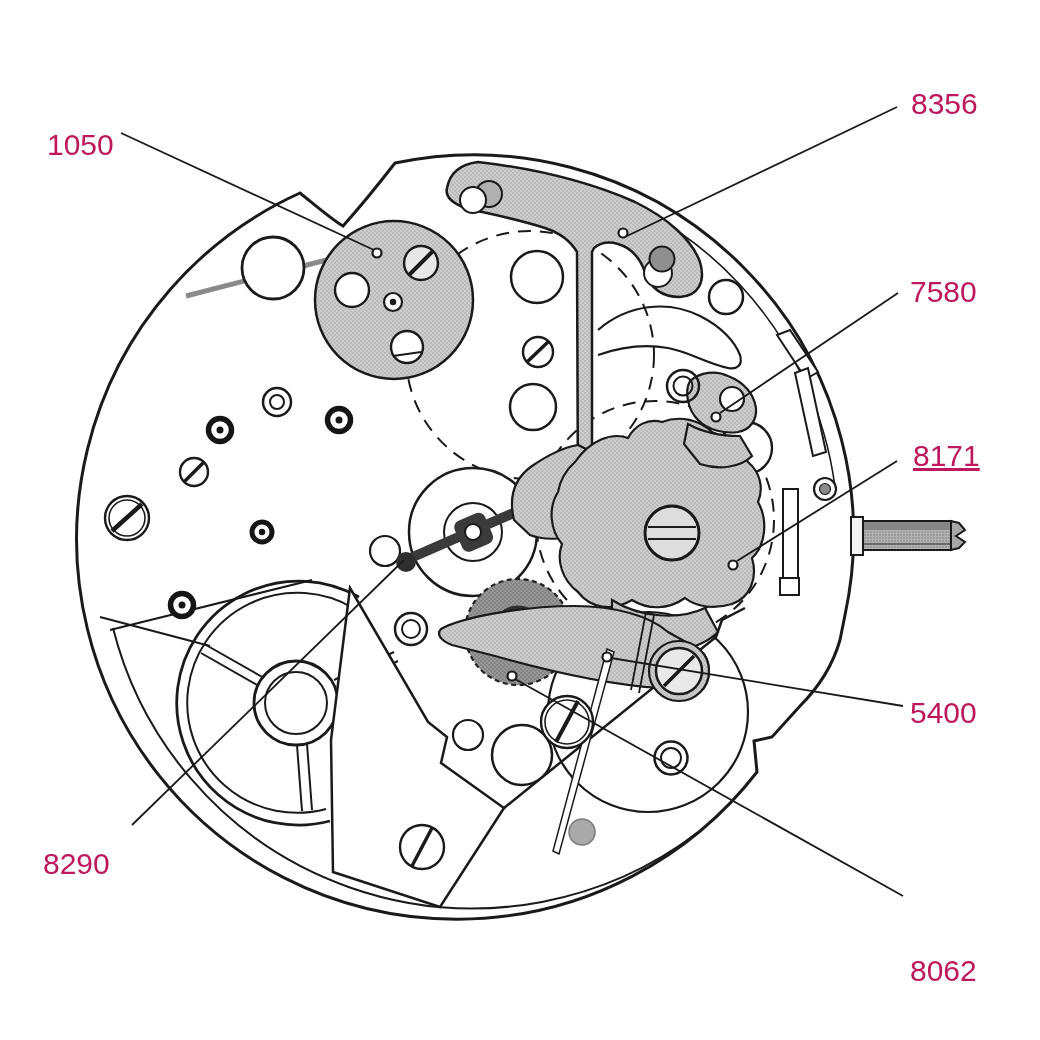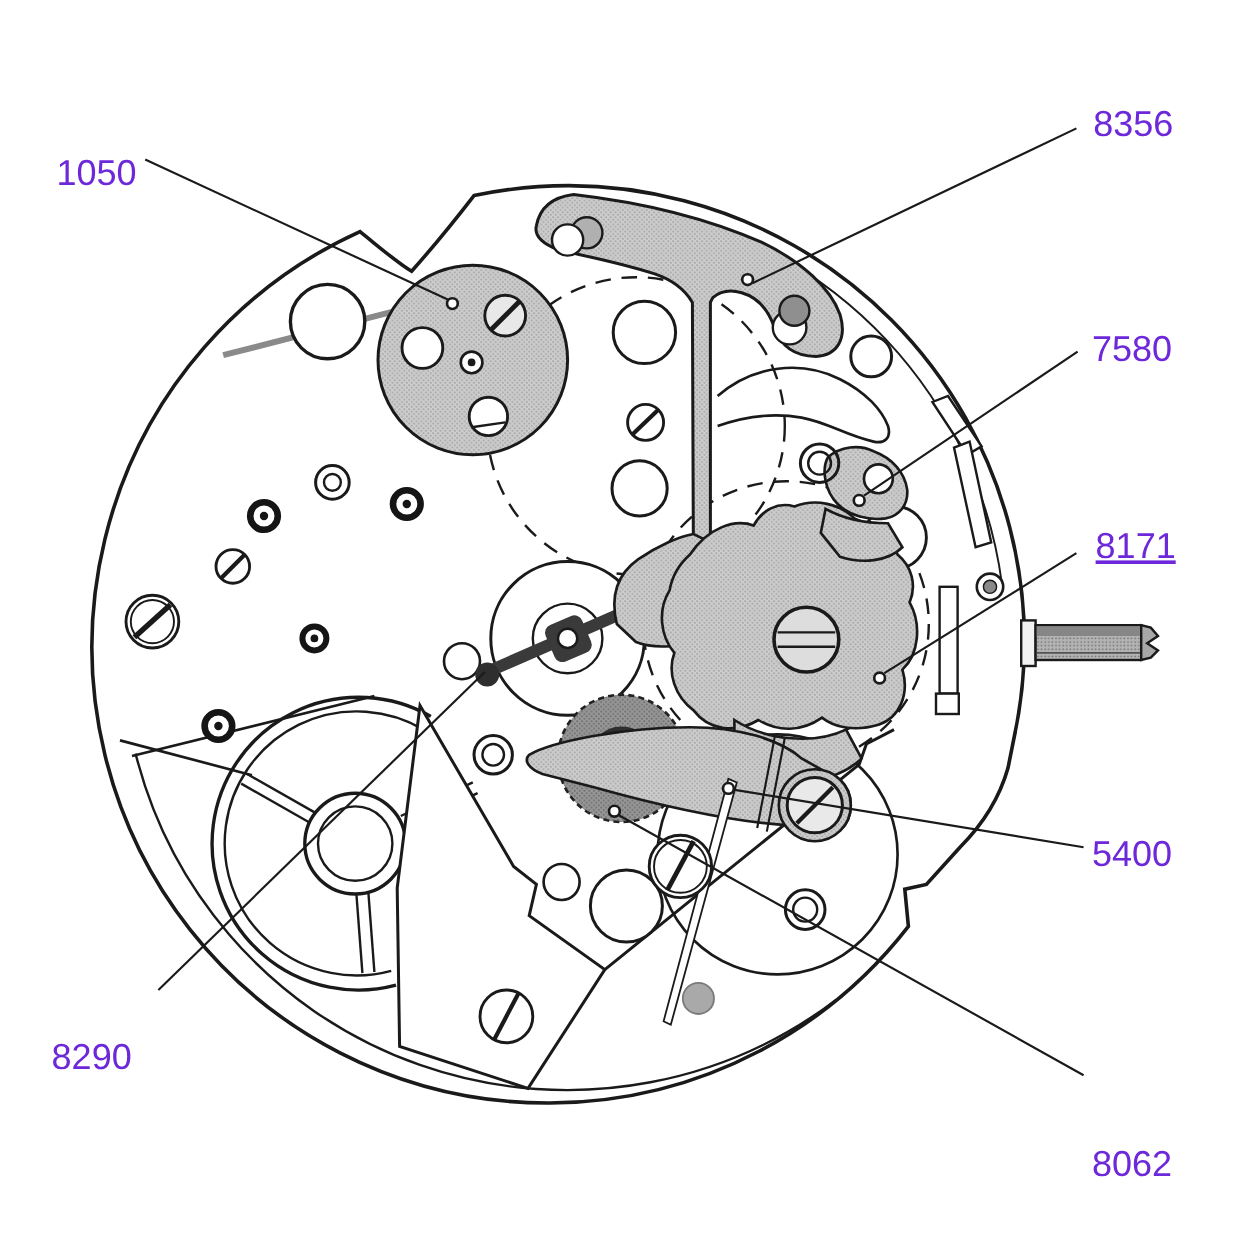--- a/index.html
+++ b/index.html
@@ -1,19 +1,19 @@
 <!DOCTYPE html>
 <html><head>
 <meta charset="utf-8">
 <style>
   html,body{margin:0;padding:0;background:#ffffff;}
   .stage{position:relative;width:1040px;height:1040px;background:#ffffff;overflow:hidden;
          font-family:"Liberation Sans",sans-serif;}
   .stage svg{position:absolute;left:0;top:0;}
-  .part-label{position:absolute;font-size:30px;font-weight:400;color:#6d28d9;
+  .part-label{position:absolute;font-size:30px;font-weight:400;color:#be185d;
               letter-spacing:0px;line-height:1;white-space:nowrap;
               font-family:"Liberation Sans",sans-serif;}
 </style>
 </head>
 <body>
 
 <div class="stage">
 
 <svg width="1040" height="1040" viewBox="0 0 1040 1040">
   <defs>
@@ -224,15 +224,15 @@
       <circle cx="512" cy="676" r="4.5"></circle>
     </g>
   </g>
 </svg>
 
   <div class="part-label" style="left:47px;  top:130px;">1050</div>
   <div class="part-label" style="left:911px; top:89px;">8356</div>
   <div class="part-label" style="left:910px; top:277px;">7580</div>
   <div class="part-label" style="left:913px; top:441px;text-decoration:underline;">8171</div>
   <div class="part-label" style="left:910px; top:698px;">5400</div>
-  <div class="part-label" style="left:43px;  top:849px;margin-top:18px;">8290</div>
+  <div class="part-label" style="left:43px;  top:849px;">8290</div>
   <div class="part-label" style="left:910px; top:956px;">8062</div>
 </div>
 
 </body></html>

